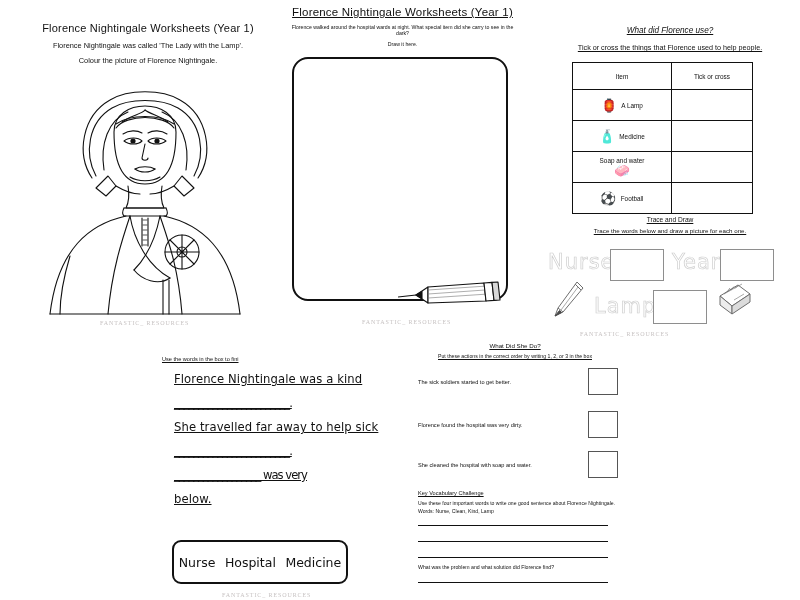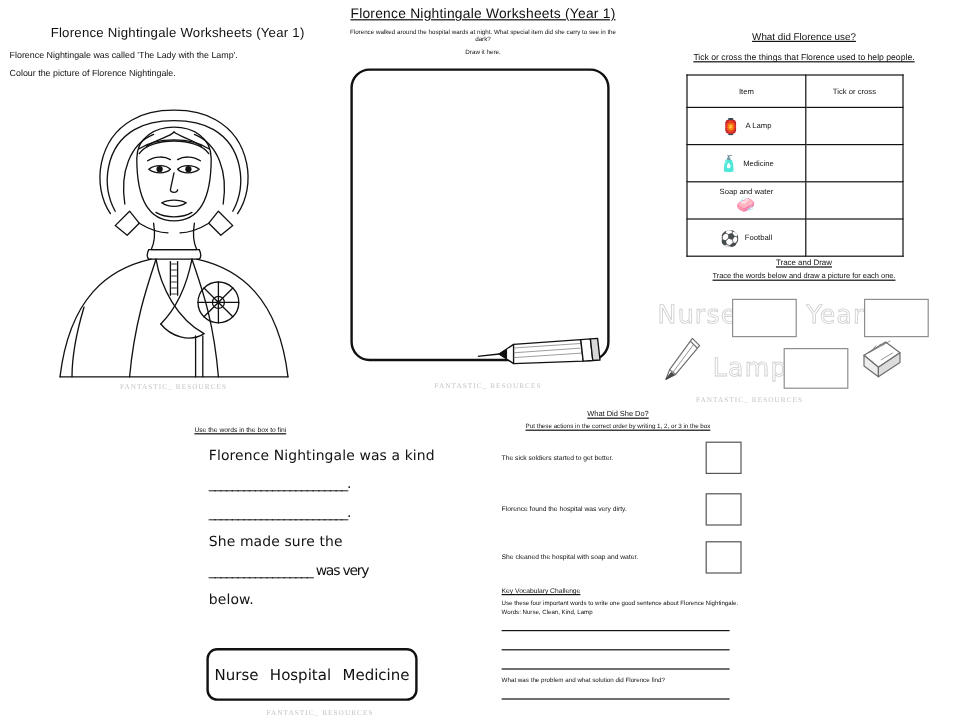--- a/index.html
+++ b/index.html
@@ -11,21 +11,21 @@
     position: relative;
     overflow: hidden;
     font-family: "Liberation Sans", sans-serif;
     color: #111;
   }
   .panel { position: absolute; }
 
   
   .title-lg { font-size: 11.5px; text-align: center; letter-spacing: .2px; }
   .title-ul { text-decoration: underline; }
-  .sub { font-size: 7.5px; }
+  .sub { font-size: 7.5px; text-align: center; }
 
   
   #left { left: 8px; top: 22px; width: 280px; }
   #left .h1 { font-size: 11px; }
   #left .l2 { font-size: 7.4px; margin-top: 7px; }
   #left .l3 { font-size: 7.4px; margin-top: 6px; }
 
   #portrait-wrap { position: absolute; left: 30px; top: 70px; width: 230px; height: 250px; }
   #portrait-wrap svg { display:block; width:100%; height:100%; }
 
@@ -110,20 +110,21 @@
   
   #fill { left: 162px; top: 356px; width: 250px; }
   #fill .h1 { font-size: 5.6px; text-align: left; }
   .fill-line {
     font-family: "DejaVu Sans", sans-serif;
     font-size: 11.6px;
     margin-top: 10px;
     margin-left: 12px;
     white-space: nowrap;
     letter-spacing: .1px;
+    text-decoration: underline;
   }
   .blank { letter-spacing: -1px; }
 
   #wordbank {
     position: absolute;
     left: 172px; top: 540px;
     width: 172px; height: 40px;
     border: 2.2px solid #111;
     border-radius: 9px;
     display: flex;
@@ -256,21 +257,21 @@
     <path d="M30 11 L86 7 L88 25 L30 27 Z" fill="#fff"></path>
     <path d="M30 14 L86.4 10.2 M30 18 L87 14 M30 22 L87.5 18.2" stroke-width="0.6" stroke="#777"></path>
     <path d="M86 7 L94 6.4 L96 24.4 L88 25 Z" fill="#fff"></path>
     <path d="M94 6.4 L100 6 L102 24 L96 24.4 Z" fill="#d8d8d8"></path>
   </svg>
 </div>
 
 <div class="watermark" style="left:362px; top:319px;">FANTASTIC_ RESOURCES</div>
 
 <div class="panel" id="right-top">
-  <div class="h1 title-ul" style="text-align:center;">What did Florence use?</div>
+  <div class="h1 title-ul" style="text-align:center;font-style:italic;">What did Florence use?</div>
   <div class="h2 title-ul">Tick or cross the things that Florence used to help people.</div>
 </div>
 
 <table id="use-table">
   <thead>
     <tr>
       <th class="c-item">Item</th>
       <th class="c-tick">Tick or cross</th>
     </tr>
   </thead>
@@ -349,22 +350,22 @@
   </svg>
 </div>
 
 <div class="watermark" style="left:580px; top:331px;">FANTASTIC_ RESOURCES</div>
 
 <div class="panel" id="fill">
   <div class="h1 title-ul">Use the words in the box to fini</div>
   <div id="fill-lines">
       <div class="fill-line">Florence Nightingale was a kind</div>
       <div class="fill-line blank">________________________.</div>
+      <div class="fill-line">She travelled far away to help sick</div>
       <div class="fill-line blank">________________________.</div>
-      <div class="fill-line">She made sure the</div>
       <div class="fill-line blank">__________________ was very</div>
       <div class="fill-line">below.</div>
     </div>
 </div>
 
 <div id="wordbank">
   <span>Nurse</span>
   <span>Hospital</span>
   <span>Medicine</span>
 </div>

